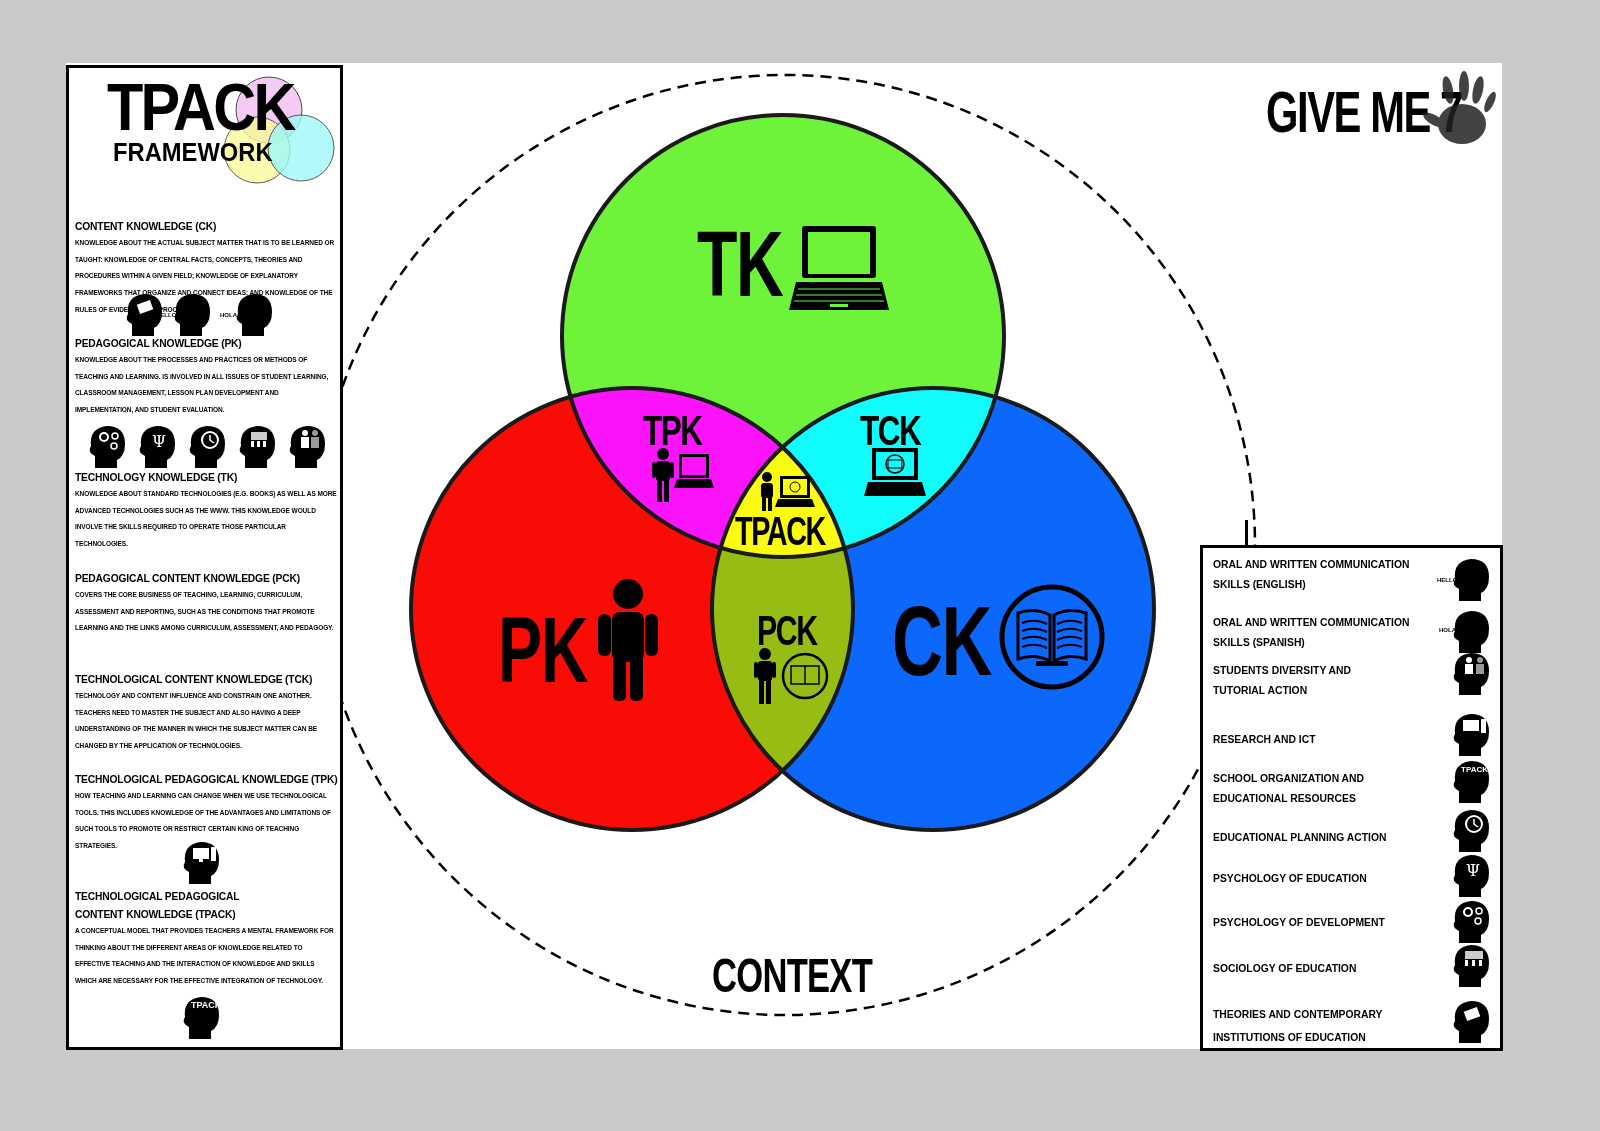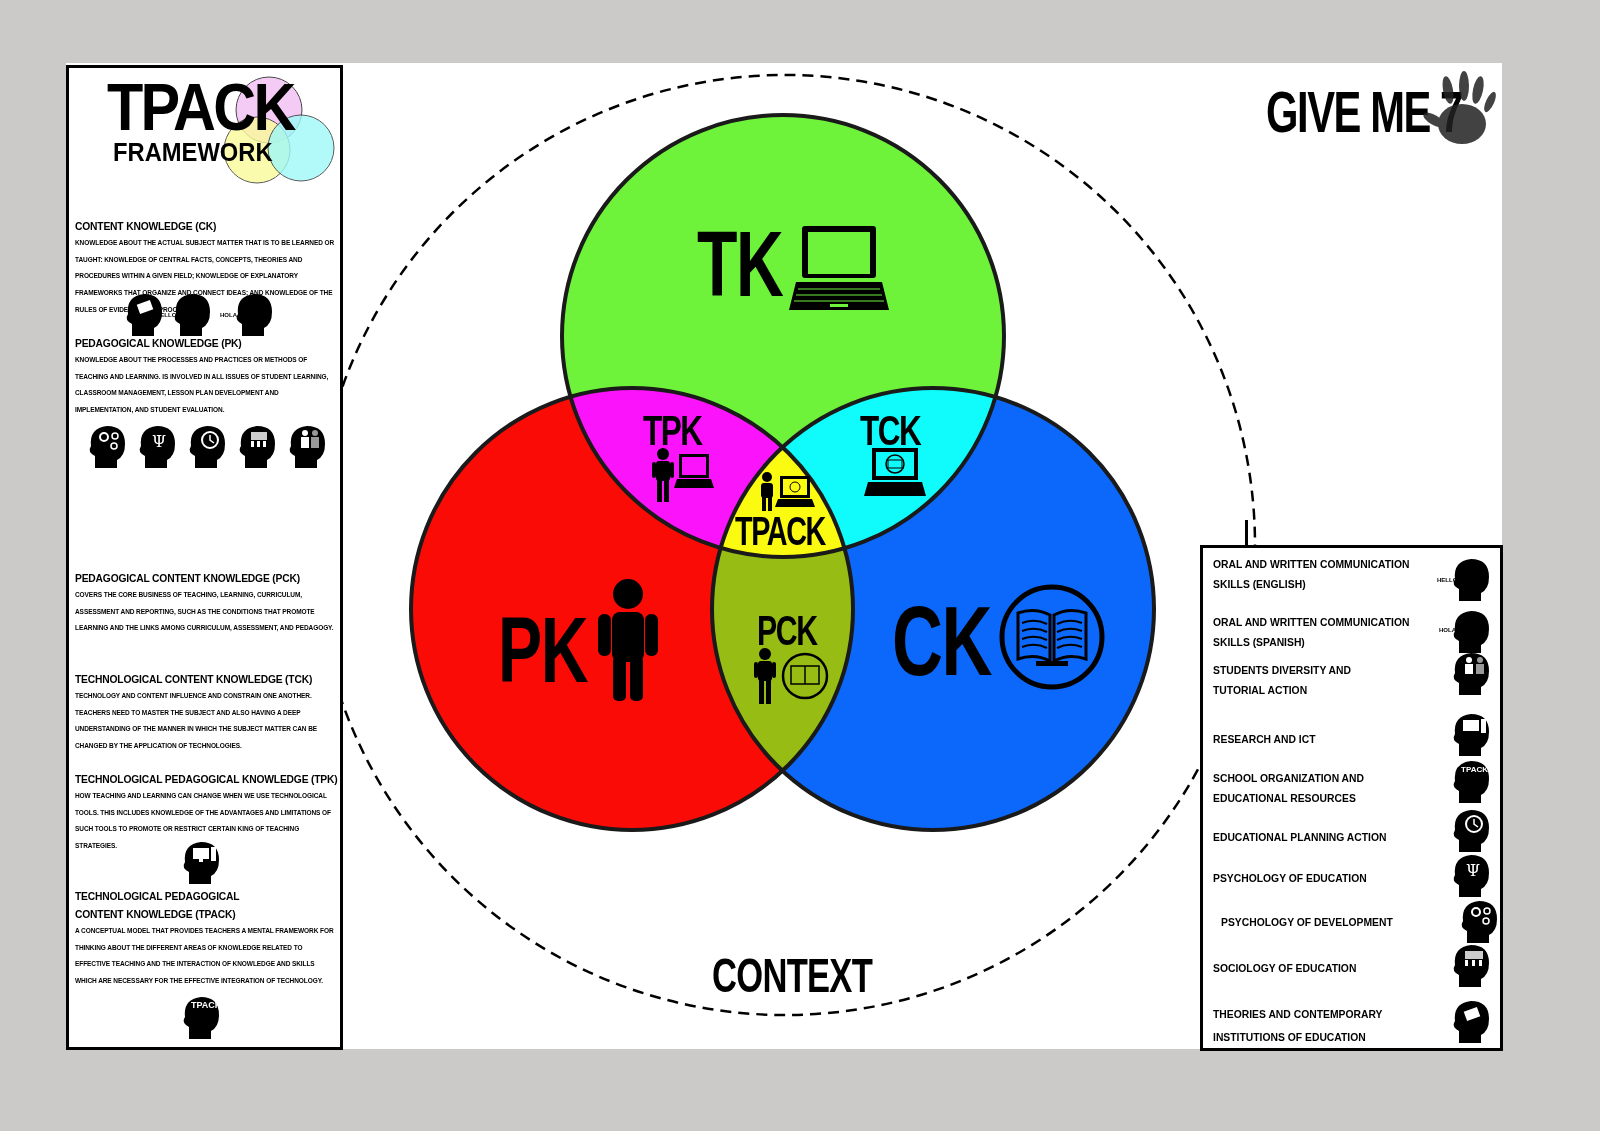--- a/index.html
+++ b/index.html
@@ -253,20 +253,24 @@
         <svg width="40" height="46">
           <path d="M8,46 L8,34 Q0,30 4,24 Q2,6 20,4 Q38,4 38,22 Q38,34 30,38 L30,46 Z" fill="#000"></path>
           <circle cx="18" cy="11" r="3" fill="#fff"></circle>
           <rect x="14" y="15" width="8" height="11" fill="#fff"></rect>
           <circle cx="28" cy="11" r="3" fill="#999"></circle>
           <rect x="24" y="15" width="8" height="11" fill="#999"></rect>
         </svg>
       </div>
   </div>
 
+  <div class="sec" style="top:402px;">
+    <h3>TECHNOLOGY KNOWLEDGE (TK)</h3>
+    <p>Knowledge about standard technologies (e.g. books) as well as more advanced technologies such as the WWW. This knowledge would involve the skills required to operate those particular technologies.</p>
+  </div>
 
   <div class="sec" style="top:503px;">
     <h3>PEDAGOGICAL CONTENT KNOWLEDGE (PCK)</h3>
     <p>Covers the core business of teaching, learning, curriculum, assessment and reporting, such as the conditions that promote learning and the links among curriculum, assessment, and pedagogy.</p>
   </div>
 
   <div class="sec" style="top:704px;">
     <h3>TECHNOLOGICAL PEDAGOGICAL KNOWLEDGE (TPK)</h3>
     <p>How teaching and learning can change when we use technological tools. This includes knowledge of the advantages and limitations of such tools to promote or restrict certain king of teaching strategies.</p>
   </div>
@@ -350,21 +354,21 @@
           <path d="M25,13 L25,18 L29,21" stroke="#fff" stroke-width="1.5" fill="none"></path>
         </svg></div>
   </div>
   <div class="rp-item" style="top:321px;">
     <div class="t">PSYCHOLOGY OF EDUCATION</div>
     <div class="rp-icon" style="top:-18px;"><svg width="44" height="46">
           <path d="M10,46 L10,34 Q2,30 6,24 Q4,6 22,4 Q40,4 40,22 Q40,34 32,38 L32,46 Z" fill="#000"></path>
           <text x="17" y="25" fill="#fff" font-size="16" font-family="DejaVu Serif, serif">Ψ</text>
         </svg></div>
   </div>
-  <div class="rp-item" style="top:365px;margin-left:8px;">
+  <div class="rp-item" style="top:365px;">
     <div class="t">PSYCHOLOGY OF DEVELOPMENT</div>
     <div class="rp-icon" style="top:-16px;"><svg width="44" height="46">
           <path d="M10,46 L10,34 Q2,30 6,24 Q4,6 22,4 Q40,4 40,22 Q40,34 32,38 L32,46 Z" fill="#000"></path>
           <circle cx="19" cy="15" r="4" fill="none" stroke="#fff" stroke-width="2"></circle>
           <circle cx="30" cy="14" r="3" fill="none" stroke="#fff" stroke-width="1.5"></circle>
           <circle cx="29" cy="24" r="3" fill="none" stroke="#fff" stroke-width="1.5"></circle>
         </svg></div>
   </div>
   <div class="rp-item" style="top:411px;">
     <div class="t">SOCIOLOGY OF EDUCATION</div>

